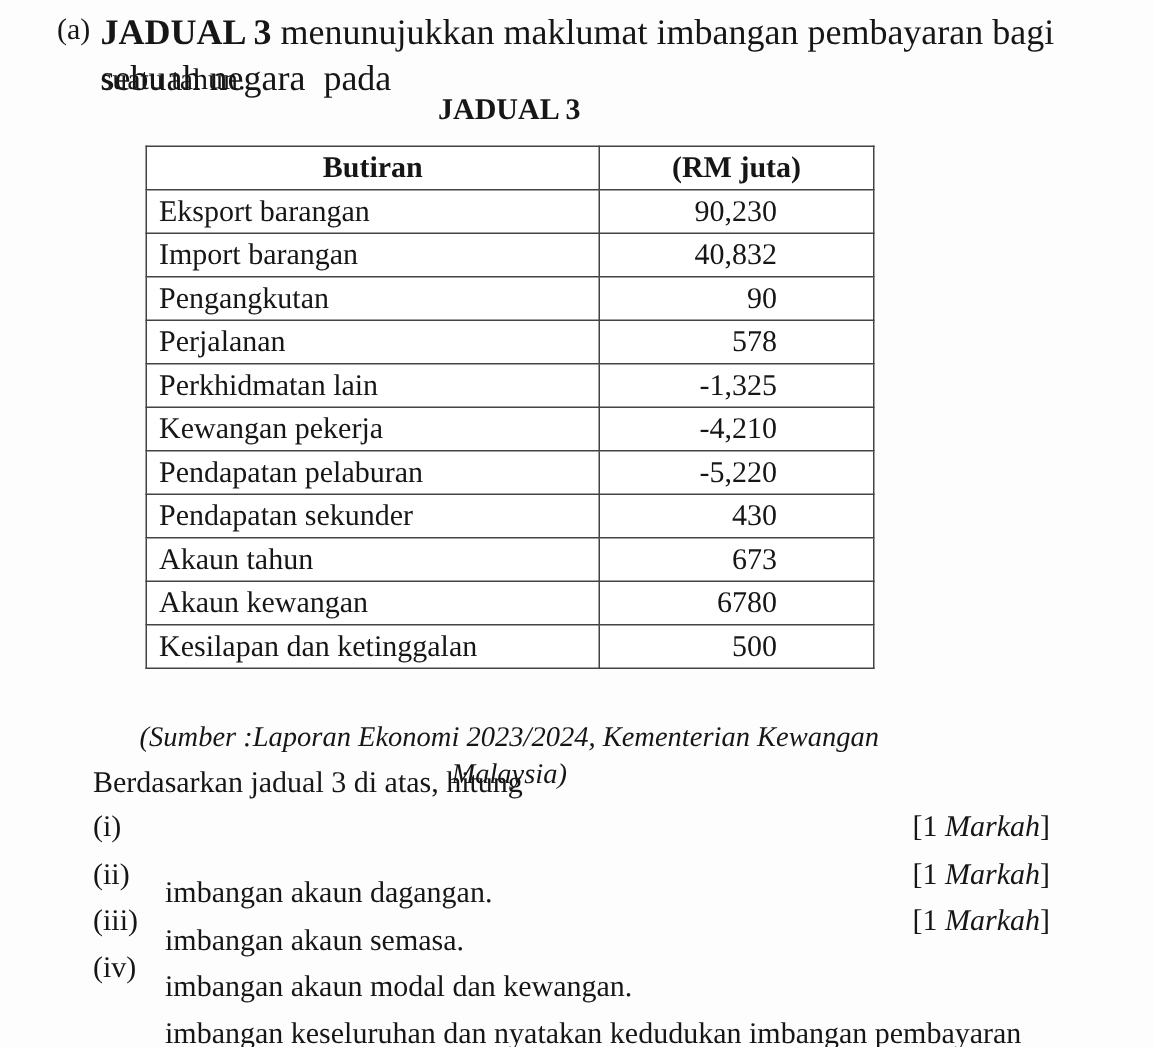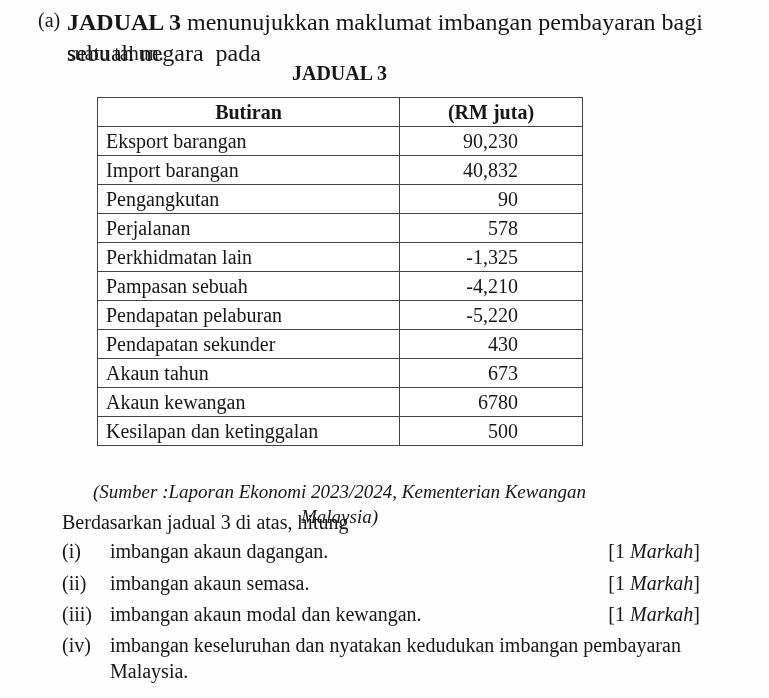--- a/index.html
+++ b/index.html
@@ -70,21 +70,21 @@
   .instruction {
     left: 62px; top: 509px;
     font-size: 20px; line-height: 1.3;
   }
   .q-row {
     left: 62px; width: 638px;
     display: flex;
     font-size: 20px; line-height: 1.3;
   }
   .q-num { width: 48px; flex: none; }
-  .q-text { flex: 1 1 auto; }
+  .q-text { flex: 1 1 auto; margin-top: 44px; }
   .q-mark { flex: none; margin-left: auto; white-space: pre; text-align: center; }
   .q-mark .mk-word { font-style: italic; }
   .q1 { top: 538px; }
   .q2 { top: 570px; }
   .q3 { top: 601px; }
   .q4 { top: 632px; }
   .mark-line {
     left: 62px; top: 662px; width: 638px;
     text-align: right;
     font-size: 20px; line-height: 1.3;
@@ -132,21 +132,21 @@
       </tr>
       <tr>
         <td class="lbl">Perjalanan</td>
         <td class="val">578</td>
       </tr>
       <tr>
         <td class="lbl">Perkhidmatan lain</td>
         <td class="val">-1,325</td>
       </tr>
       <tr>
-        <td class="lbl">Pampasan sebuah</td>
+        <td class="lbl">Kewangan pekerja</td>
         <td class="val">-4,210</td>
       </tr>
       <tr>
         <td class="lbl">Pendapatan pelaburan</td>
         <td class="val">-5,220</td>
       </tr>
       <tr>
         <td class="lbl">Pendapatan sekunder</td>
         <td class="val">430</td>
       </tr>

